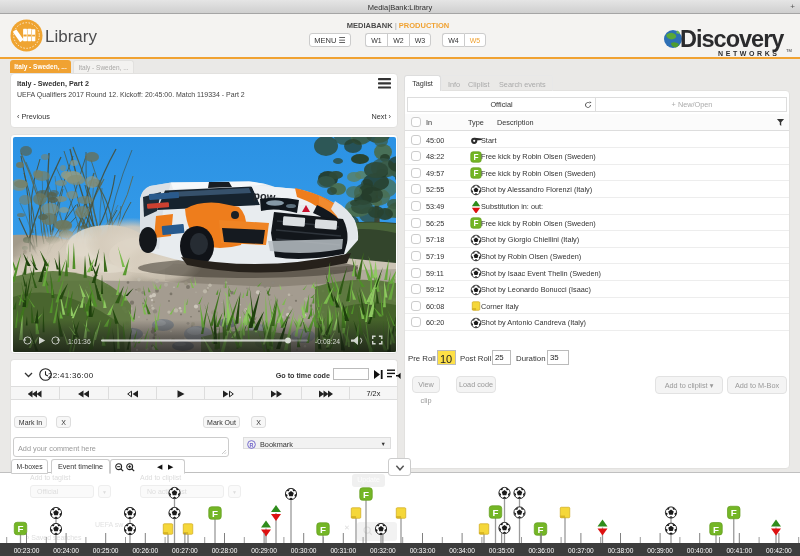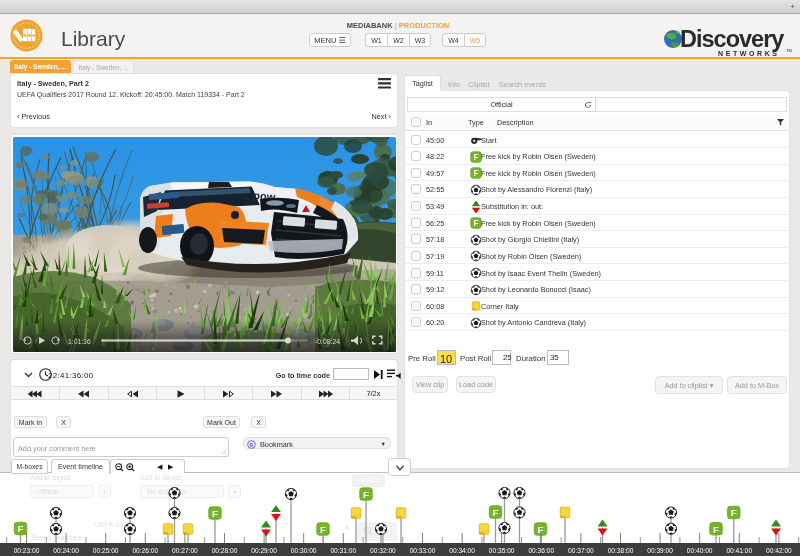--- a/index.html
+++ b/index.html
@@ -6,39 +6,40 @@
 .abs{position:absolute}
 .card{position:absolute;background:#fff;border:1px solid #e2e1df;border-radius:4px}
 .btn{position:absolute;background:#fff;border:1px solid #ccc;border-radius:3px;color:#444;text-align:center}
 .gbtn{position:absolute;background:#f4f4f4;border:1px solid #e2e2e2;border-radius:4px;font-size:7.3px;color:#999;text-align:center}
 .trow{position:absolute;left:405px;width:384px;height:16.6px;border-bottom:1px solid #ededed;font-size:7.3px;color:#333}
 .trow .cb{position:absolute;width:10px;height:10px;border:1px solid #ccc;border-radius:3px;background:#fff}
 .trow .tin{position:absolute;left:21px;top:4px}
 .trow .tdesc{position:absolute;left:76px;top:4px}
 </style></head><body>
 <div class="abs" style="left:0;top:0;width:800px;height:14px;background:linear-gradient(#e5e5e5,#cfcfcf);border-bottom:1px solid #a5a5a5">
+<div class="abs" style="left:0;top:3px;width:800px;text-align:center;font-size:7.5px;color:#2e2e2e">Media|Bank:Library</div>
 <div class="abs" style="right:5px;top:2px;font-size:8px;color:#555">+</div>
 </div>
 <div class="abs" style="left:0;top:14px;width:800px;height:45px;background:#f4f3f1;border-bottom:2px solid #f0a232">
 <svg class="abs" style="left:10px;top:5px" width="33" height="33" viewBox="0 0 34 34">
 <circle cx="17" cy="17" r="16.5" fill="#efa431"></circle>
 <circle cx="17" cy="17" r="13.2" fill="none" stroke="#fff" stroke-width="0.9" stroke-dasharray="1.5,1.7" opacity="0.9"></circle>
 <g fill="#fff">
         <rect x="13.5" y="10" width="4" height="13" rx="0.5"></rect>
         <rect x="18" y="10" width="4" height="13" rx="0.5"></rect>
         <rect x="22.5" y="10.5" width="3.6" height="12.5" rx="0.5"></rect>
 <rect x="6" y="11" width="4.4" height="13" rx="0.5" transform="rotate(-35 8 17)"></rect>
       </g>
 <g fill="#efa431">
         <rect x="13.8" y="16" width="3.4" height="2"></rect>
         <rect x="18.3" y="16" width="3.4" height="2"></rect>
         <rect x="22.8" y="16.2" width="3" height="1.8"></rect>
       </g>
 </svg>
-<div class="abs" style="left:61px;top:13px;font-size:21px;color:#4b4b4d">Library</div>
+<div class="abs" style="left:45px;top:13px;font-size:17px;color:#4b4b4d">Library</div>
 <div class="btn" style="left:309px;top:19px;width:42px;height:14px;line-height:13px;font-size:7.5px;color:#333">MENU <span style="font-size:8px">☰</span></div>
 <div class="abs" style="left:328px;top:7px;width:140px;text-align:center;font-size:7.5px;font-weight:bold;color:#4a4a4a">MEDIABANK <span style="color:#bbb">|</span> <span style="color:#f0a232">PRODUCTION</span></div>
 <div class="abs" style="left:365px;top:19px;height:14px;display:flex">
 <div style="width:22px;background:#fff;border:1px solid #ccc;border-right:none;border-radius:3px 0 0 3px;font-size:7px;color:#333;text-align:center;line-height:13px">W1</div>
 <div style="width:22px;background:#fff;border:1px solid #ccc;border-right:none;font-size:7px;color:#333;text-align:center;line-height:13px">W2</div>
 <div style="width:22px;background:#fff;border:1px solid #ccc;border-radius:0 3px 3px 0;font-size:7px;color:#333;text-align:center;line-height:13px">W3</div>
 </div>
 <div class="abs" style="left:442px;top:19px;height:14px;display:flex">
 <div style="width:22px;background:#fff;border:1px solid #ccc;border-right:none;border-radius:3px 0 0 3px;font-size:7px;color:#333;text-align:center;line-height:13px">W4</div>
 <div style="width:22px;background:#fff;border:1px solid #ccc;border-radius:0 3px 3px 0;font-size:7px;color:#f0a232;text-align:center;line-height:13px">W5</div>
@@ -1059,21 +1060,21 @@
     <div class="abs" style="left:337.8px;top:0;width:48.2px;height:13px;border-left:1px solid #ddd;text-align:center;font-size:7.3px;color:#222;line-height:13px">7/2x</div>
   </div>
 <div class="btn" style="left:14px;top:416px;width:33px;height:12px;line-height:11px;background:#f7f7f7;border-color:#ddd;font-size:7px;color:#333">Mark In</div>
 <div class="btn" style="left:56px;top:416px;width:15px;height:12px;line-height:11px;background:#f7f7f7;border-color:#ddd;font-size:7px;color:#333">X</div>
 <div class="btn" style="left:203px;top:416px;width:37px;height:12px;line-height:11px;background:#f7f7f7;border-color:#ddd;font-size:7px;color:#333">Mark Out</div>
 <div class="btn" style="left:251px;top:416px;width:15px;height:12px;line-height:11px;background:#f7f7f7;border-color:#ddd;font-size:7px;color:#333">X</div>
 <div class="abs" style="left:13px;top:437px;width:216px;height:20px;border:1px solid #ccc;border-radius:3px;background:#fff;font-size:7.3px;color:#999;padding:6px 4px">Add your comment here
 <svg style="position:absolute;right:1px;bottom:1px" width="6" height="6" viewBox="0 0 6 6">
       <path d="M5,1 L1,5 M5,3.5 L3.5,5" stroke="#bbb" stroke-width="0.8"></path>
     </svg></div>
-<div class="abs" style="left:243px;top:437px;width:148px;height:12px;background:#f2f2f2;border:1px solid #ddd;border-radius:5px">
+<div class="abs" style="left:243px;top:437px;width:148px;height:12px;background:#f2f2f2;border:1px solid #ddd;border-radius:0">
 <svg style="position:absolute;left:3px;top:1.5px" width="9" height="9" viewBox="0 0 10 10">
       <circle cx="5" cy="5" r="4.3" fill="none" stroke="#6a5fc9" stroke-width="1"></circle>
       <text x="5" y="7.3" text-anchor="middle" font-size="6" fill="#6a5fc9" font-family="Liberation Sans,sans-serif" font-weight="bold">R</text>
     </svg>
 <span style="position:absolute;left:16px;top:2px;font-size:7.3px;color:#333">Bookmark</span>
 <span style="position:absolute;right:4px;top:2.5px;font-size:5.5px;color:#333">▼</span>
 </div>
 <div class="abs" style="left:11px;top:459px;width:37px;height:15px;background:#fff;border:1px solid #ccc;border-radius:3px 3px 0 0;font-size:6.8px;color:#333;text-align:center;line-height:14px;z-index:6">M-boxes</div>
 <div class="abs" style="left:51px;top:459px;width:59px;height:15px;background:#fff;border:1px solid #ccc;border-bottom:1px solid #fff;border-radius:3px 3px 0 0;font-size:7.2px;color:#333;text-align:center;line-height:14px;z-index:6">Event timeline</div>
 <div class="abs" style="left:110px;top:459px;width:75px;height:15px;background:#fff;border:1px solid #ccc;border-bottom:1px solid #fff;border-radius:3px 3px 0 0;z-index:6">
@@ -1096,20 +1097,21 @@
 <div class="abs" style="left:468px;top:80px;font-size:7.3px;color:#aaa;z-index:3">Cliplist</div>
 <div class="abs" style="left:499px;top:80px;font-size:7.3px;color:#aaa;z-index:3">Search events</div>
 <div class="abs" style="left:441px;top:75px;width:112px;height:16px;border:1px solid #e8e8e8;border-bottom:none;border-radius:3px 3px 0 0;z-index:2"></div>
 <div class="card" style="left:404px;top:90px;width:386px;height:379px;border-radius:0 4px 4px 4px"></div>
 <div class="abs" style="left:407px;top:97px;width:380px;height:15px;border:1px solid #ddd;background:#fff">
 <div class="abs" style="left:0;top:0;width:188px;height:13px;border-right:1px solid #ddd;text-align:center;font-size:7.3px;color:#333;line-height:13px">Official</div>
 <svg class="abs" style="left:176px;top:3px" width="8" height="8" viewBox="0 0 8 8">
       <path d="M6.5,4 a2.5,2.5 0 1 1 -1,-2" fill="none" stroke="#555" stroke-width="1"></path>
       <path d="M5.5,0.2 l0.3,2 l1.8,-0.8 z" fill="#555"></path>
     </svg>
+<div class="abs" style="left:189px;top:0;width:190px;height:13px;text-align:center;font-size:7.3px;color:#aaa;line-height:13px">+ New/Open</div>
 </div>
 <div class="abs" style="left:405px;top:114px;width:384px;height:17px;background:#fbfbfb;border-bottom:1px solid #ddd;font-size:7.3px;color:#333">
 <span class="abs" style="left:6px;top:3px;width:10px;height:10px;border:1px solid #ccc;border-radius:3px;background:#fff"></span>
 <span class="abs" style="left:21px;top:4px">In</span>
 <span class="abs" style="left:63px;top:4px">Type</span>
 <span class="abs" style="left:92px;top:4px">Description</span>
 <svg class="abs" style="left:371px;top:4px" width="9" height="9" viewBox="0 0 10 10">
       <path d="M1,1 h8 l-3.2,3.8 v4 l-1.6,-1.2 v-2.8 z" fill="#333"></path>
     </svg>
 </div>
@@ -1272,24 +1274,24 @@
         <polygon points="1.82,4.55 -1.82,4.55 0.00,2.98" fill="#1a1a1a"></polygon>
         <polygon points="-3.76,3.13 -4.89,-0.32 -2.83,0.92" fill="#1a1a1a"></polygon>
         <polygon points="-4.14,-2.61 -1.20,-4.75 -1.75,-2.41" fill="#1a1a1a"></polygon>
       </g>
     </svg>
     <span class="tdesc">Shot by Antonio Candreva (Italy)</span>
   </div>
 <div class="abs" style="left:408px;top:354px;font-size:7.8px;color:#333">Pre Roll</div>
 <div class="abs" style="left:437px;top:350px;width:19px;height:15px;border:1px solid #bbb;background:#fde047;font-size:11px;color:#222;padding:2px 2px 0 2px">10</div>
 <div class="abs" style="left:460px;top:354px;font-size:7.8px;color:#333">Post Roll</div>
-<div class="abs" style="left:492px;top:350px;width:19px;height:15px;border:1px solid #bbb;background:#fff;font-size:7.8px;color:#222;padding:2px 0 0 10px">25</div>
+<div class="abs" style="left:492px;top:350px;width:19px;height:15px;border:1px solid #bbb;background:#fff;font-size:7.8px;color:#222;padding:2px 0 0 2px">25</div>
 <div class="abs" style="left:516px;top:354px;font-size:7.8px;color:#333">Duration</div>
 <div class="abs" style="left:547px;top:350px;width:22px;height:15px;border:1px solid #bbb;background:#fff;font-size:7.8px;color:#222;padding:2px 0 0 2px">35</div>
-<div class="gbtn" style="left:412px;top:376px;width:36px;height:17px;line-height:16px">View clip</div>
+<div class="gbtn" style="left:412px;top:376px;width:28px;height:17px;line-height:16px">View clip</div>
 <div class="gbtn" style="left:456px;top:376px;width:40px;height:17px;line-height:16px">Load code</div>
 <div class="gbtn" style="left:655px;top:376px;width:68px;height:18px;line-height:17px">Add to cliplist ▾</div>
 <div class="gbtn" style="left:727px;top:376px;width:60px;height:18px;line-height:17px">Add to M-Box</div>
 <div class="abs" style="left:0;top:472px;width:800px;height:84px;background:#fff;border-top:1px solid #c0c0c0"></div>
 <div class="abs" style="left:30px;top:474px;font-size:7px;color:#dcdcdc">Add to taglist</div>
 <div class="abs" style="left:140px;top:474px;font-size:7px;color:#dcdcdc">Add to cliplist</div>
 <div class="abs" style="left:30px;top:485px;width:64px;height:13px;background:#fafafa;border:1px solid #eee;border-radius:3px;font-size:7px;color:#ddd;padding:2px 0 0 6px">Official</div>
 <div class="abs" style="left:98px;top:485px;width:13px;height:13px;background:#fafafa;border:1px solid #eee;border-radius:3px;font-size:5px;color:#ddd;text-align:center;line-height:12px">▼</div>
 <div class="abs" style="left:140px;top:485px;width:84px;height:13px;background:#fafafa;border:1px solid #eee;border-radius:3px;font-size:7px;color:#ddd;padding:2px 0 0 6px">No active list</div>
 <div class="abs" style="left:228px;top:485px;width:13px;height:13px;background:#fafafa;border:1px solid #eee;border-radius:3px;font-size:5px;color:#ddd;text-align:center;line-height:12px">▼</div>

